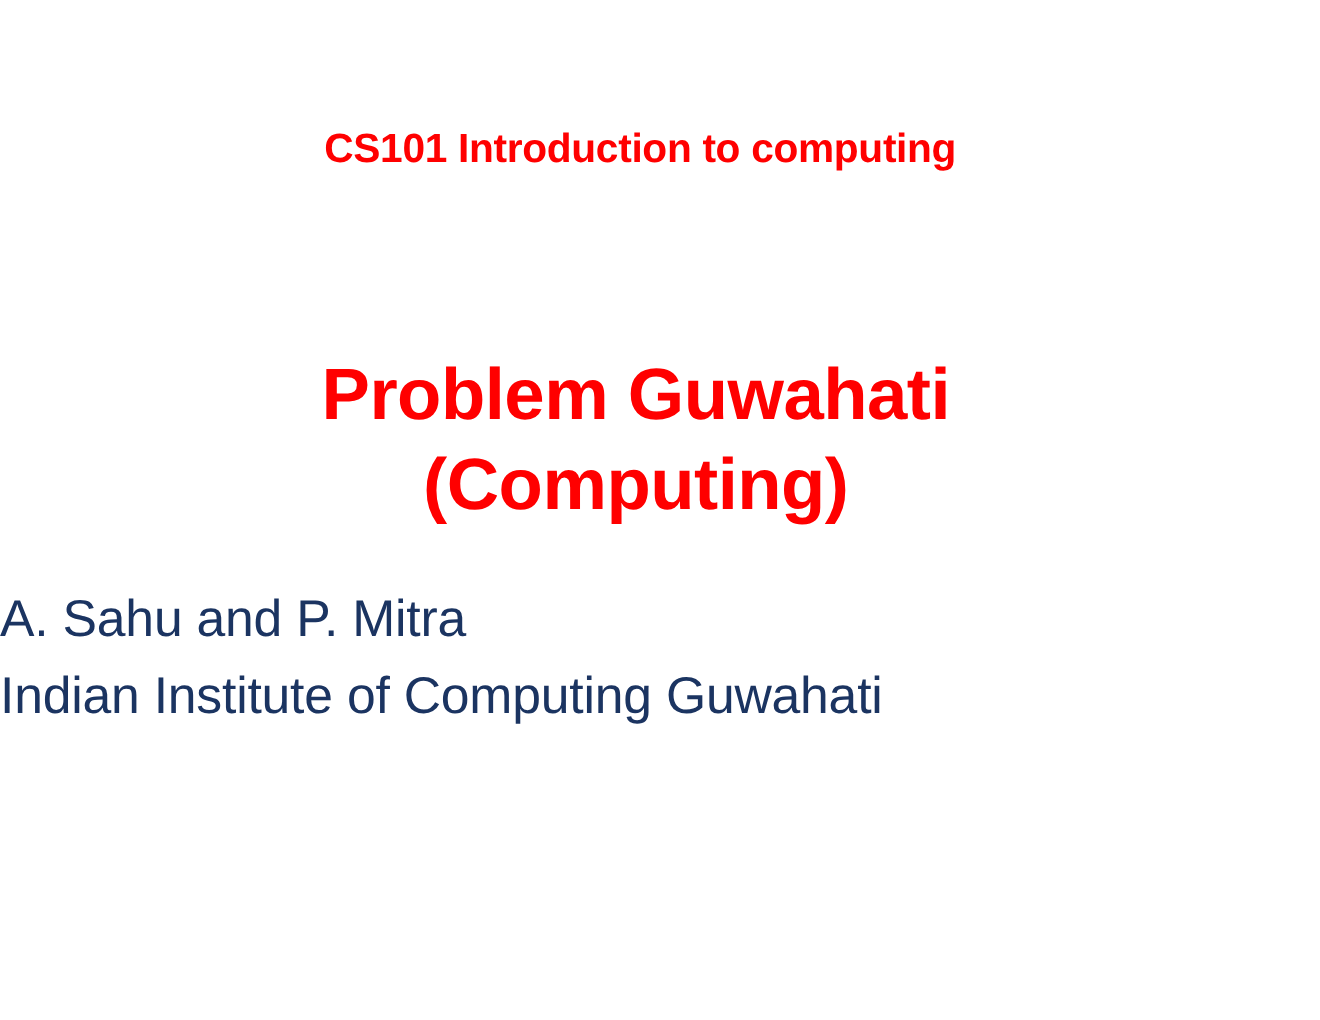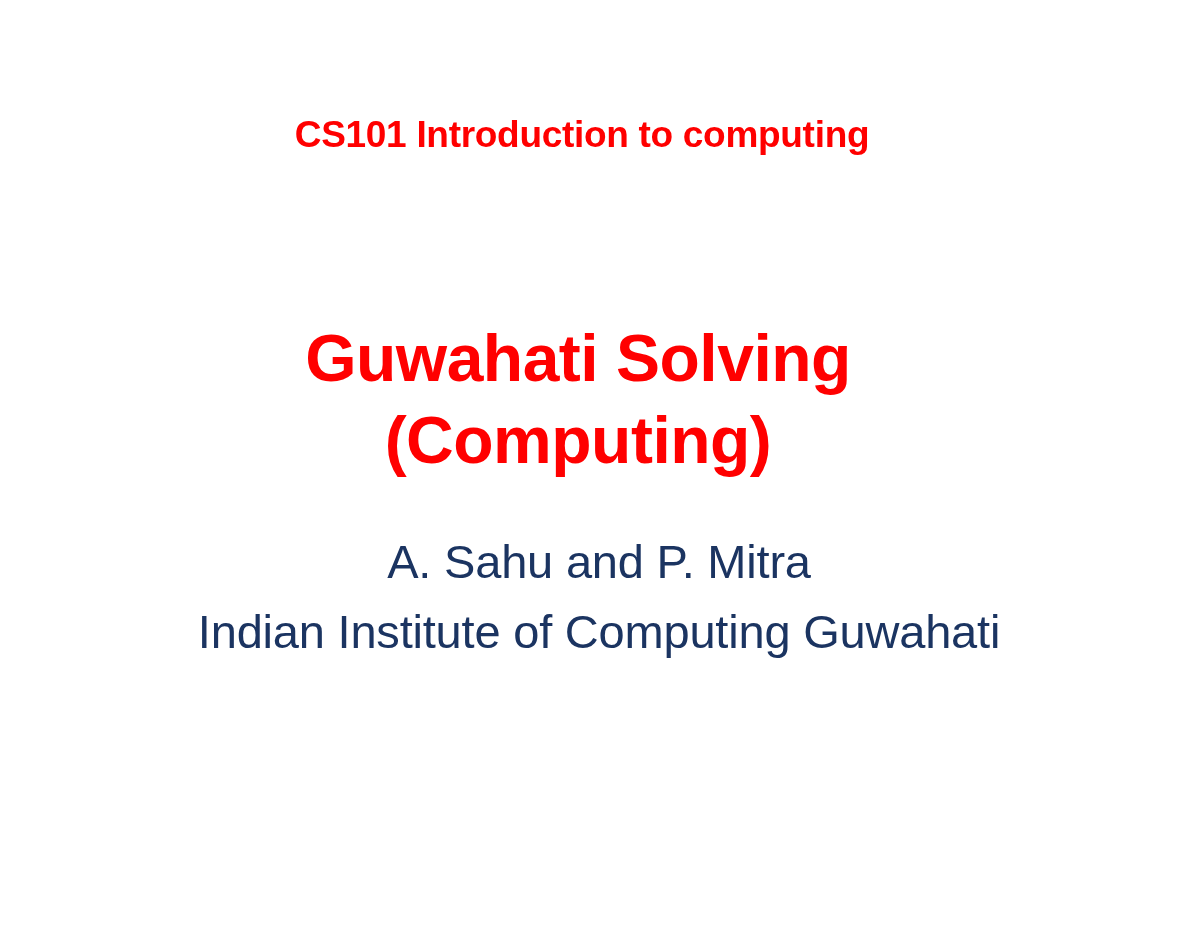--- a/index.html
+++ b/index.html
@@ -66,21 +66,21 @@
     letter-spacing: -0.5px;
     white-space: nowrap;
   }
 
   
   .author-block {
     position: absolute;
     left: 0;
     right: 0;
     top: 527px;
-    text-align: center;
+    text-align: left;
     padding-right: 2px;
     box-sizing: border-box;
   }
 
   .author-line {
     display: block;
     font-family: "Liberation Sans", sans-serif;
     font-size: 47px;
     font-weight: normal;
     color: #1b3461;
@@ -106,21 +106,21 @@
 </head>
 <body>
 
 <div id="slide">
 
   <div class="slide-header">
     <span class="header-text">CS101 Introduction to computing</span>
   </div>
 
   <div class="title-block">
-    <span class="title-line">Guwahati Solving</span>
+    <span class="title-line">Problem Guwahati</span>
     <span class="title-line">(Computing)</span>
   </div>
 
   <div class="author-block">
     <span class="author-line">A. Sahu and P. Mitra</span>
     <span class="author-line">Indian Institute of Computing Guwahati</span>
   </div>
 
   <div class="slide-number">1</div>
 

